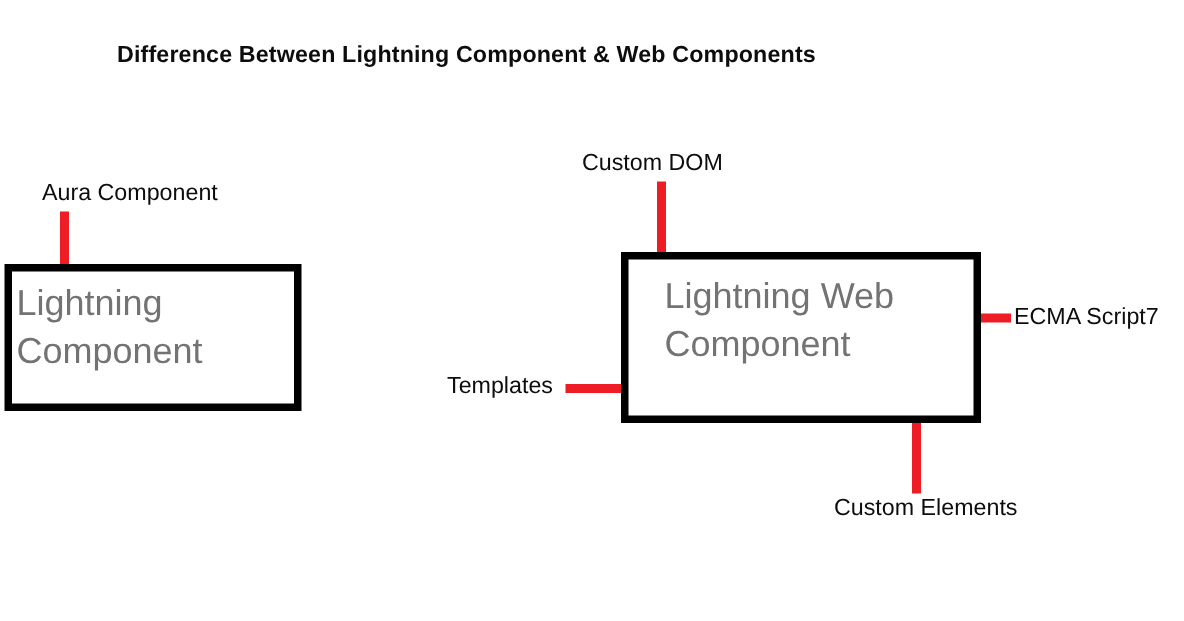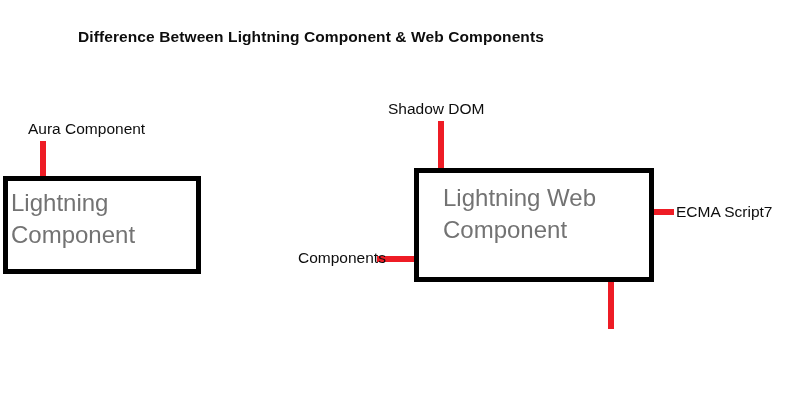--- a/index.html
+++ b/index.html
@@ -75,27 +75,28 @@
   <div class="diagram-title">Difference Between Lightning Component &amp; Web Components</div>
 
   <div class="connector" id="connector-aura"></div>
   <div class="annotation" id="annotation-aura">Aura Component</div>
 
   <div class="node-box" id="box-lightning-component"></div>
   <div class="node-label" id="label-lightning-component">Lightning
 Component</div>
 
   <div class="connector" id="connector-shadow-dom"></div>
-  <div class="annotation" id="annotation-shadow-dom">Shadow DOM</div>
+  <div class="annotation" id="annotation-shadow-dom">Custom DOM</div>
 
   <div class="connector" id="connector-templates"></div>
-  <div class="annotation" id="annotation-templates">Components</div>
+  <div class="annotation" id="annotation-templates">Templates</div>
 
   <div class="connector" id="connector-ecma"></div>
   <div class="annotation" id="annotation-ecma">ECMA Script7</div>
 
   <div class="connector" id="connector-custom-elements"></div>
+  <div class="annotation" id="annotation-custom-elements">Custom Elements</div>
 
   <div class="node-box" id="box-lwc"></div>
   <div class="node-label" id="label-lwc">Lightning Web
 Component</div>
 
 </div>
 
 </body></html>

